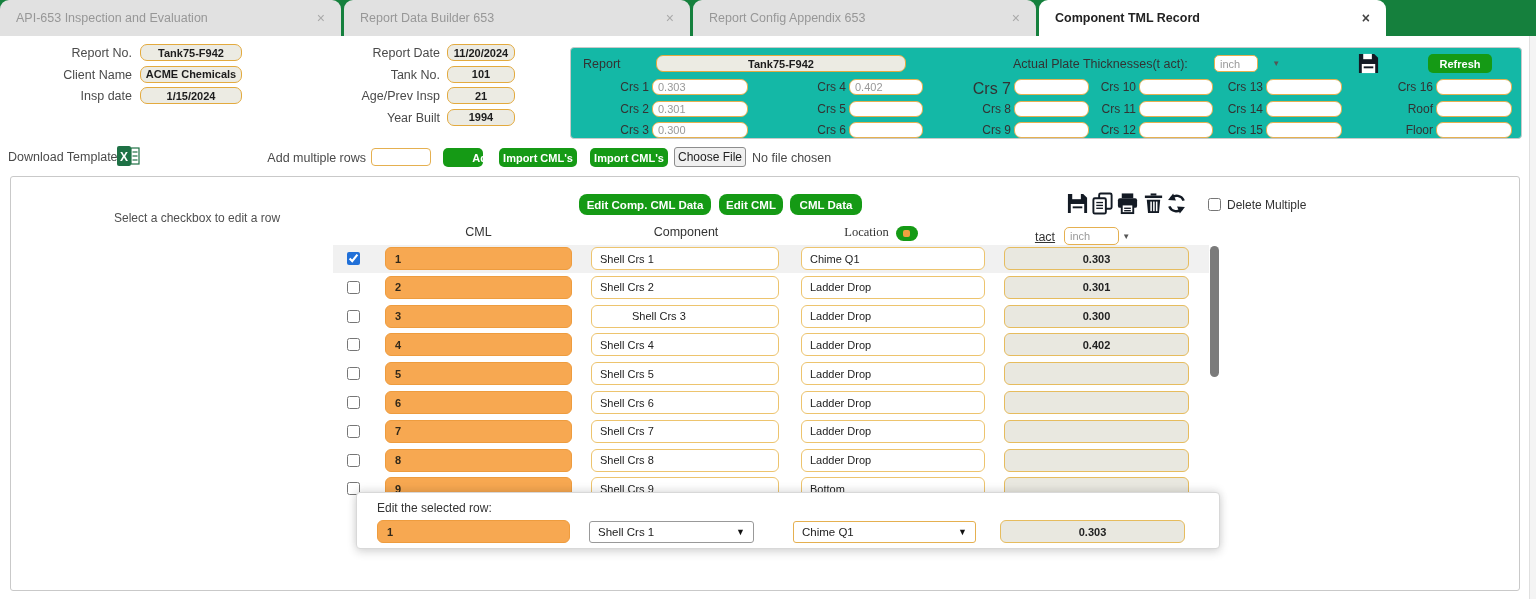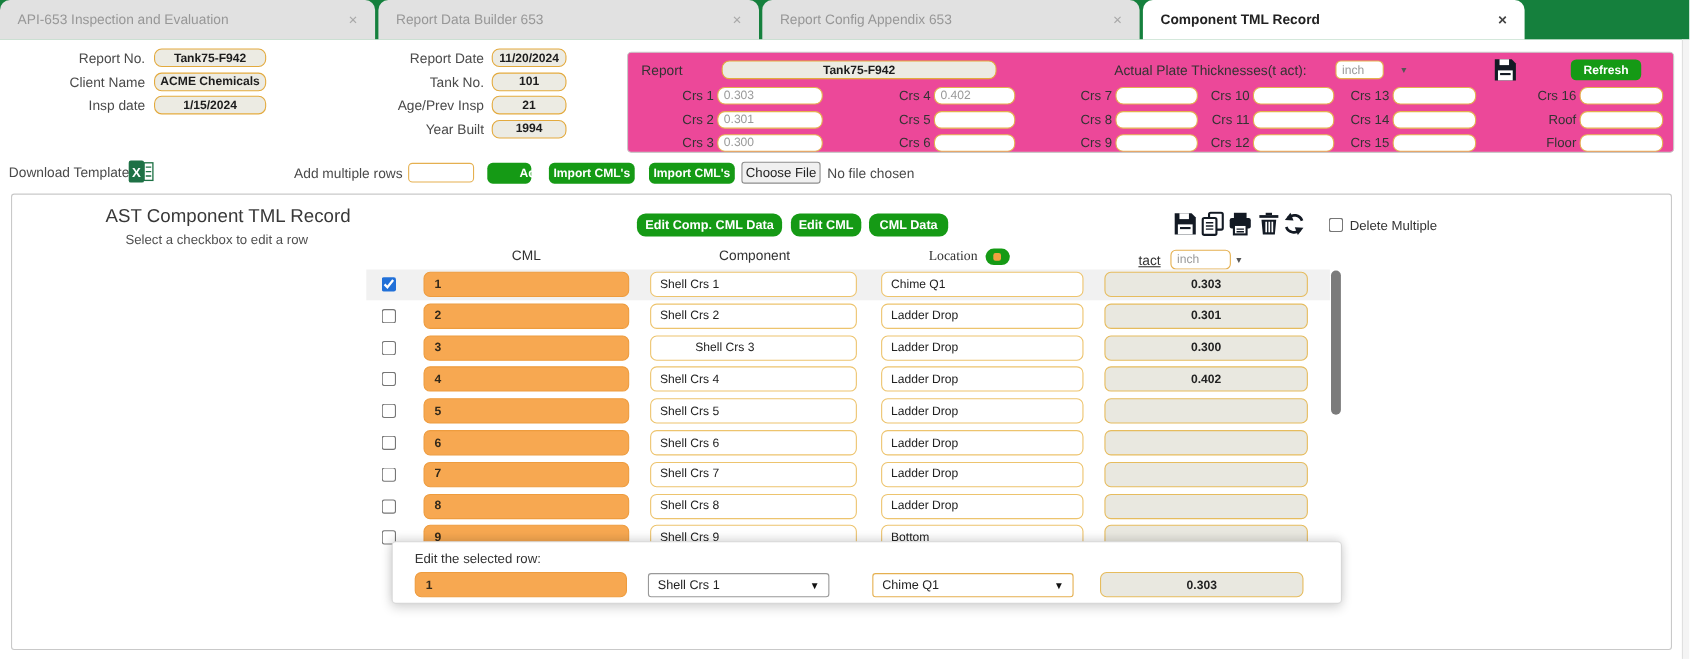--- a/index.html
+++ b/index.html
@@ -29,21 +29,21 @@
   .selectbox { position:absolute; background:#fff; border:1.6px solid #e5b050; border-radius:5px;
                font-size:11px; color:#999; display:flex; align-items:center; justify-content:space-between;
                padding:0 5px;gap:32px; }
   .selectbox .caret { font-size:8px; color:#555; }
 
   
   #topform { position:absolute; left:0; top:36px; width:1536px; height:140px; background:#fff; }
 
   
   #platepanel { position:absolute; left:570px; top:47px; width:952px; height:92px;
-                border:1px solid #c9c9c9; border-radius:4px; background:#ec4899; }
+                border:1px solid #c9c9c9; border-radius:4px; background:#14b8a6; }
   #platepanel .plabel { position:absolute; font-size:12.5px; color:#333; }
 
   
   .icon-svg { display:block; }
 
   
   #mainpanel { position:absolute; left:10px; top:176px; width:1510px; height:415px;
                border:1px solid #c9c9c9; border-radius:3px; background:#fff; }
   #tml-title { position:absolute; left:85px; top:10px; font-size:17px; color:#383838; font-weight:500; }
   #tml-subtitle { position:absolute; left:103px; top:34px; font-size:12px; color:#4f4f4f; }
@@ -141,21 +141,21 @@
         <div class="flabel" style="left: 18px; top: 53.5px; width: 60px; font-size: 12px; color: rgb(51, 51, 51);">Crs 2</div>
         <div class="crsinput" style="left: 81px; top: 52.5px; width: 96px; height: 16px;">0.301</div>
         <div class="flabel" style="left: 18px; top: 75px; width: 60px; font-size: 12px; color: rgb(51, 51, 51);">Crs 3</div>
         <div class="crsinput" style="left: 81px; top: 74px; width: 96px; height: 16px;">0.300</div>
         <div class="flabel" style="left: 225px; top: 32px; width: 50px; font-size: 12px; color: rgb(51, 51, 51);">Crs 4</div>
         <div class="crsinput" style="left: 278px; top: 31px; width: 74px; height: 16px;">0.402</div>
         <div class="flabel" style="left: 225px; top: 53.5px; width: 50px; font-size: 12px; color: rgb(51, 51, 51);">Crs 5</div>
         <div class="crsinput" style="left: 278px; top: 52.5px; width: 74px; height: 16px;"></div>
         <div class="flabel" style="left: 225px; top: 75px; width: 50px; font-size: 12px; color: rgb(51, 51, 51);">Crs 6</div>
         <div class="crsinput" style="left: 278px; top: 74px; width: 74px; height: 16px;"></div>
-        <div class="flabel" style="left: 395px; top: 32px; width: 45px; font-size: 12px; color: rgb(51, 51, 51);">Crs 7</div>
+        <div class="flabel" style="left: 395px; top: 32px; width: 45px; font-size: 16px; color: rgb(51, 51, 51);">Crs 7</div>
         <div class="crsinput" style="left: 443px; top: 31px; width: 75px; height: 16px;"></div>
         <div class="flabel" style="left: 395px; top: 53.5px; width: 45px; font-size: 12px; color: rgb(51, 51, 51);">Crs 8</div>
         <div class="crsinput" style="left: 443px; top: 52.5px; width: 75px; height: 16px;"></div>
         <div class="flabel" style="left: 395px; top: 75px; width: 45px; font-size: 12px; color: rgb(51, 51, 51);">Crs 9</div>
         <div class="crsinput" style="left: 443px; top: 74px; width: 75px; height: 16px;"></div>
         <div class="flabel" style="left: 515px; top: 32px; width: 50px; font-size: 12px; color: rgb(51, 51, 51);">Crs 10</div>
         <div class="crsinput" style="left: 568px; top: 31px; width: 74px; height: 16px;"></div>
         <div class="flabel" style="left: 515px; top: 53.5px; width: 50px; font-size: 12px; color: rgb(51, 51, 51);">Crs 11</div>
         <div class="crsinput" style="left: 568px; top: 52.5px; width: 74px; height: 16px;"></div>
         <div class="flabel" style="left: 515px; top: 75px; width: 50px; font-size: 12px; color: rgb(51, 51, 51);">Crs 12</div>
@@ -188,21 +188,20 @@
   </span>
   <div class="flabel" style="left:266px;top:151px;width:100px;">Add multiple rows</div>
   <input style="position: absolute; left: 371px; top: 148px; width: 60px; height: 18px; border: 1.6px solid rgb(229, 176, 80); border-radius: 4px; background: rgb(255, 255, 255); font-size: 11px; padding: 0px 4px;">
   <button class="greenbtn" style="left:443px;top:148px;width:30px;height:19px;padding-left:40px;">Add</button>
   <button class="greenbtn" style="left:499px;top:148px;width:78px;height:19px;">Import CML's</button>
   <button class="greenbtn" style="left:590px;top:148px;width:78px;height:19px;">Import CML's</button>
   <div id="choosefile">Choose File</div>
   <div class="flabel" style="left:752px;top:151px;text-align:left;">No file chosen</div>
 
   <div id="mainpanel">
-    <div id="tml-title">AST Component TML Record</div>
     <div id="tml-subtitle">Select a checkbox to edit a row</div>
 
     <button class="greenbtn" style="left:568px;top:17px;width:132px;height:21px;border-radius:8px;font-size:11.5px;">Edit Comp. CML Data</button>
     <button class="greenbtn" style="left:708px;top:17px;width:64px;height:21px;border-radius:8px;font-size:11.5px;">Edit CML</button>
     <button class="greenbtn" style="left:779px;top:17px;width:72px;height:21px;border-radius:8px;font-size:11.5px;">CML Data</button>
 
     <span style="position:absolute;left:1055px;top:15px;">
       <svg class="icon-svg" width="23" height="23" viewBox="0 0 24 24">
         <path d="M2 2h16l4 4v16H2z" fill="#131a24"></path>
         <rect x="6.5" y="2" width="9" height="5.5" fill="#fff"></rect>

